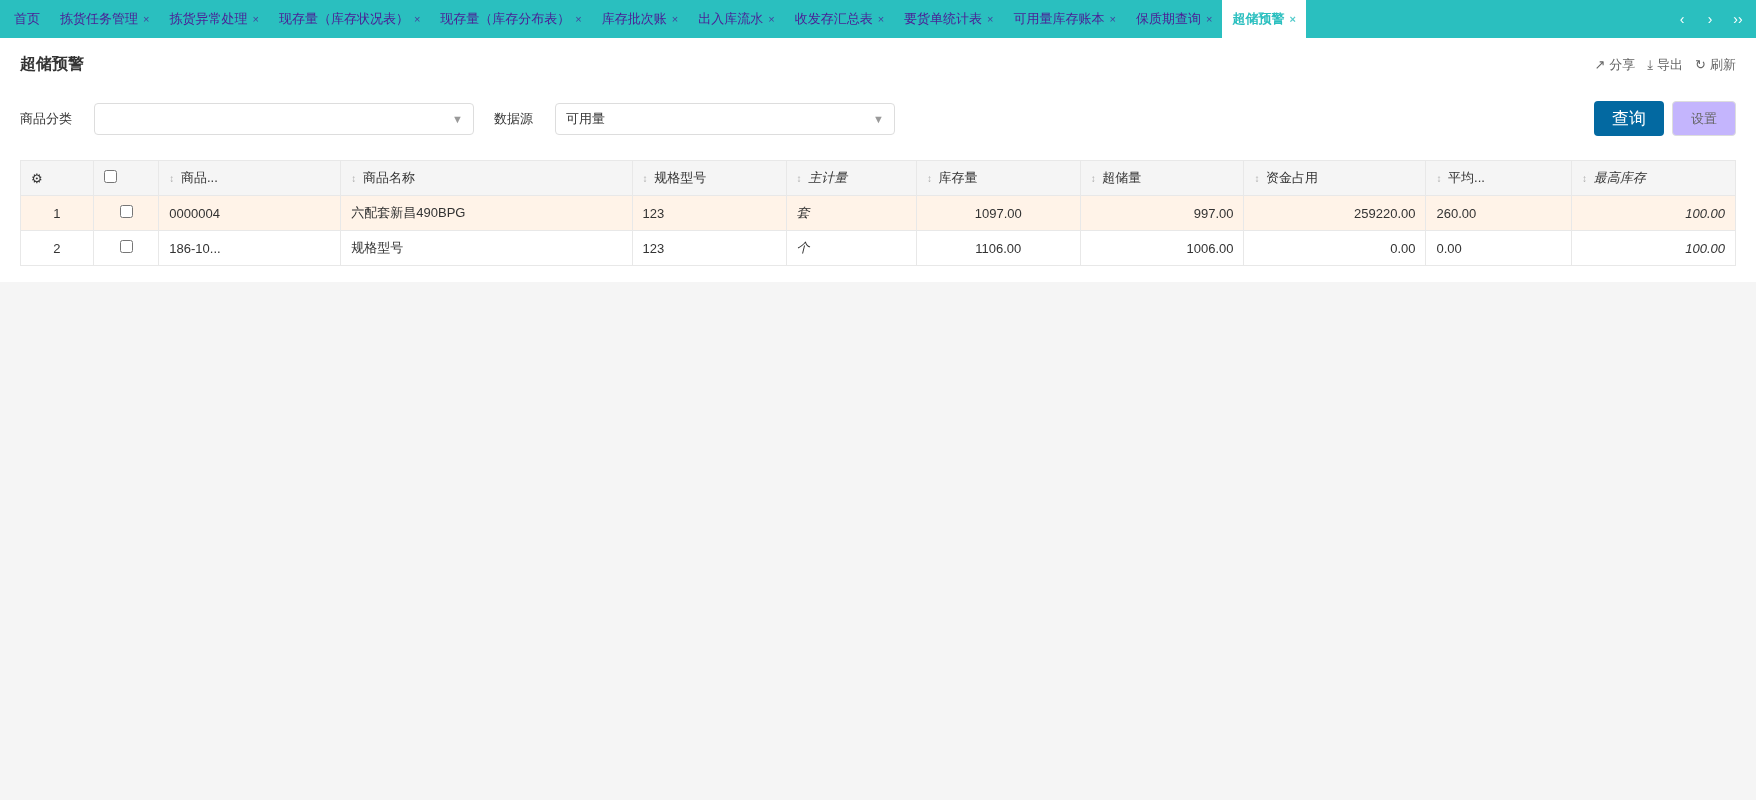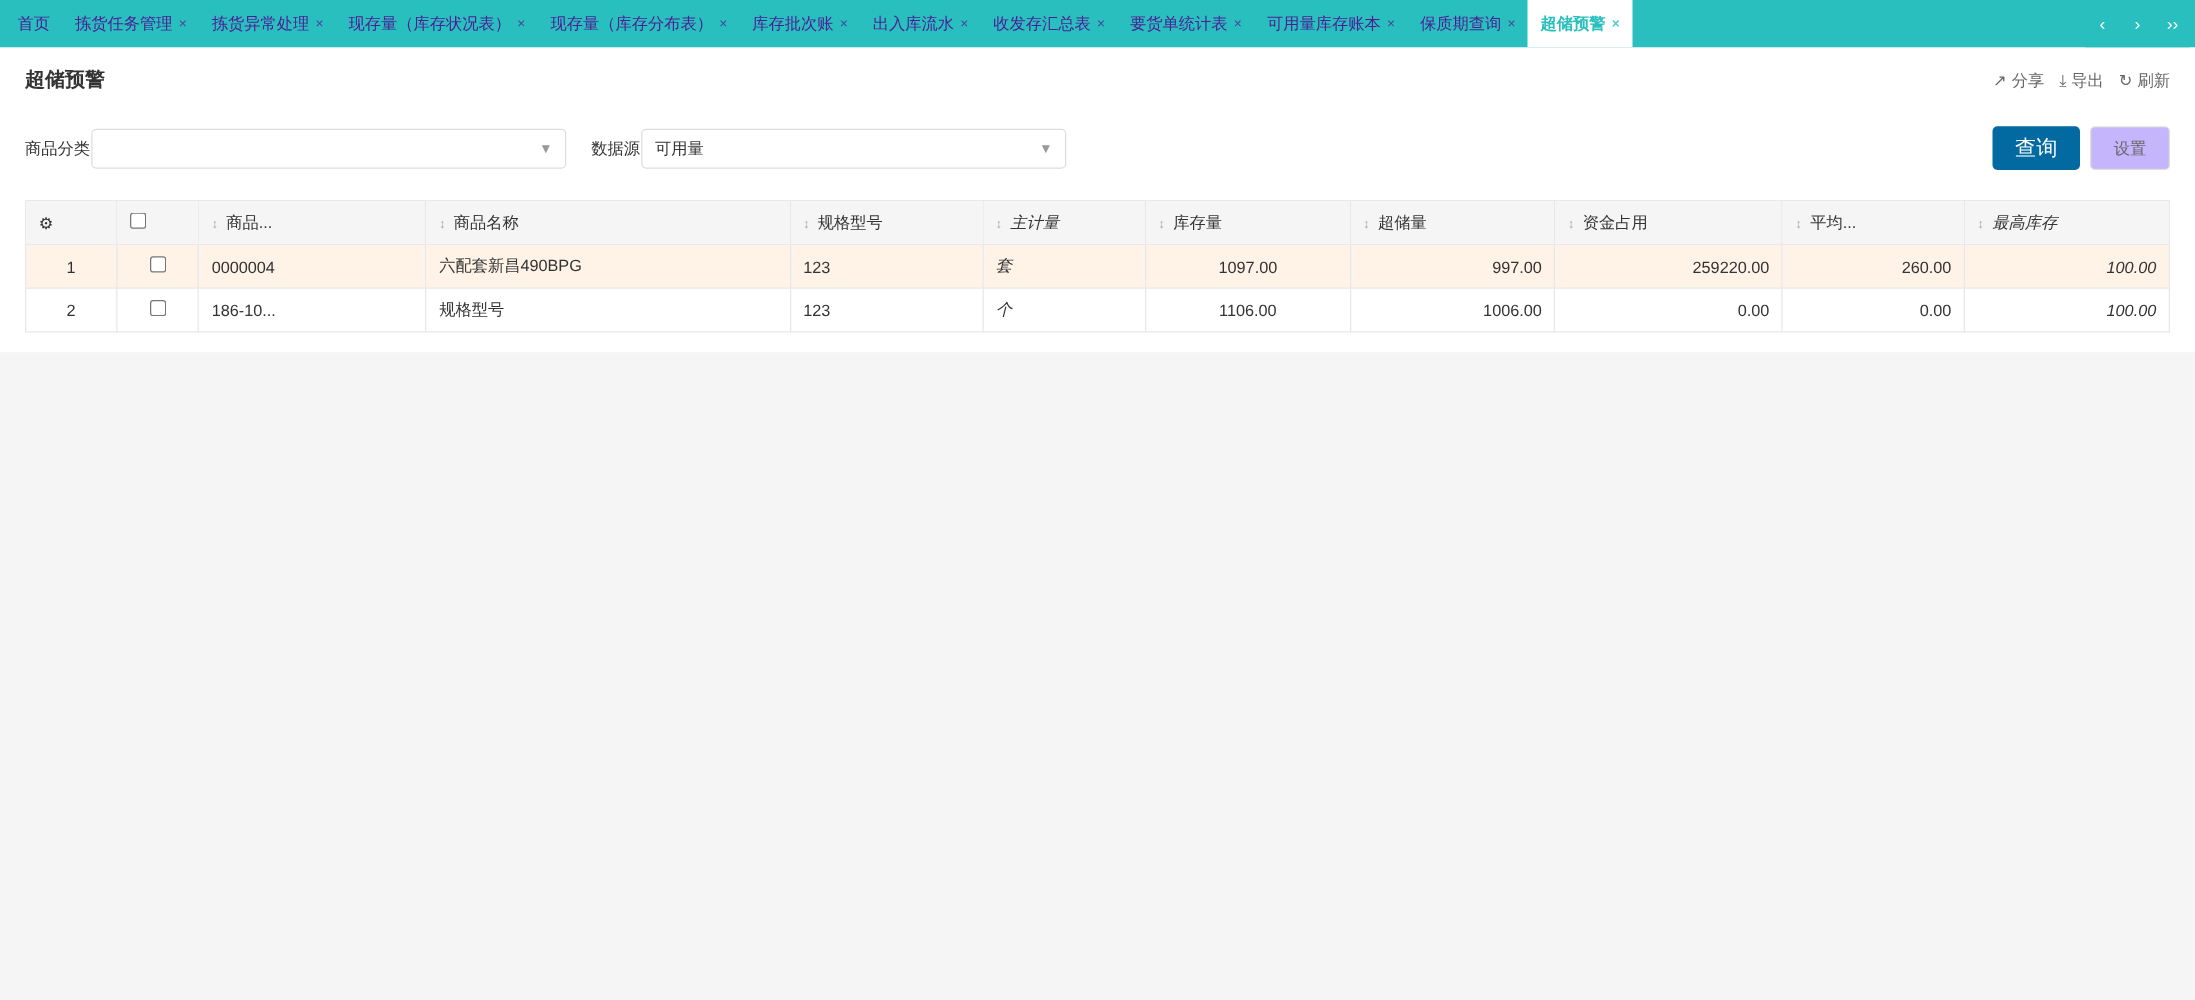--- a/index.html
+++ b/index.html
@@ -89,21 +89,21 @@
     .filter-row {
       display: flex;
       align-items: center;
       gap: 20px;
       margin-bottom: 14px;
       padding: 10px 0;
     }
     .filter-item {
       display: flex;
       align-items: center;
-      gap: 1px;
+      gap: 22px;
     }
     .filter-label {
       font-size: 13px;
       color: #333;
       white-space: nowrap;
     }
     .filter-select {
       width: 380px;
       height: 32px;
       border: 1px solid #ddd;
@@ -184,21 +184,21 @@
       width: 36px;
       text-align: center;
     }
     .col-code { width: 100px; }
     .col-name { width: 160px; }
     .col-spec { width: 80px; }
     .col-unit { width: 70px; font-style: italic; }
     .col-stock { width: 90px; text-align: center; }
     .col-over { width: 90px; text-align: right; }
     .col-capital { width: 100px; text-align: right; }
-    .col-avg { width: 80px; text-align: right; }
+    .col-avg { width: 80px; }
     .col-max { width: 90px; text-align: right; font-style: italic; }
 
     input[type="checkbox"] {
       cursor: pointer;
       accent-color: #2abfbf;
     }
 
     .chevron-down {
       font-size: 11px;
       color: #999;

